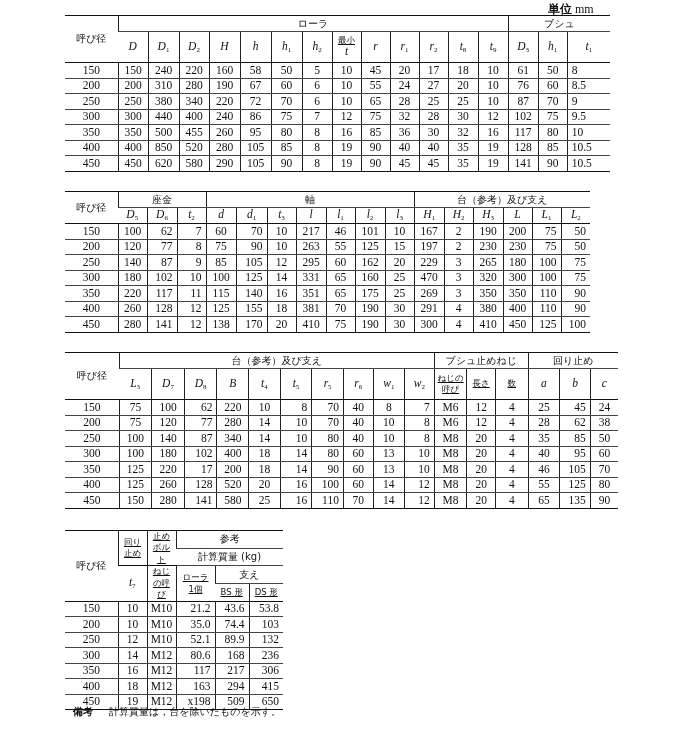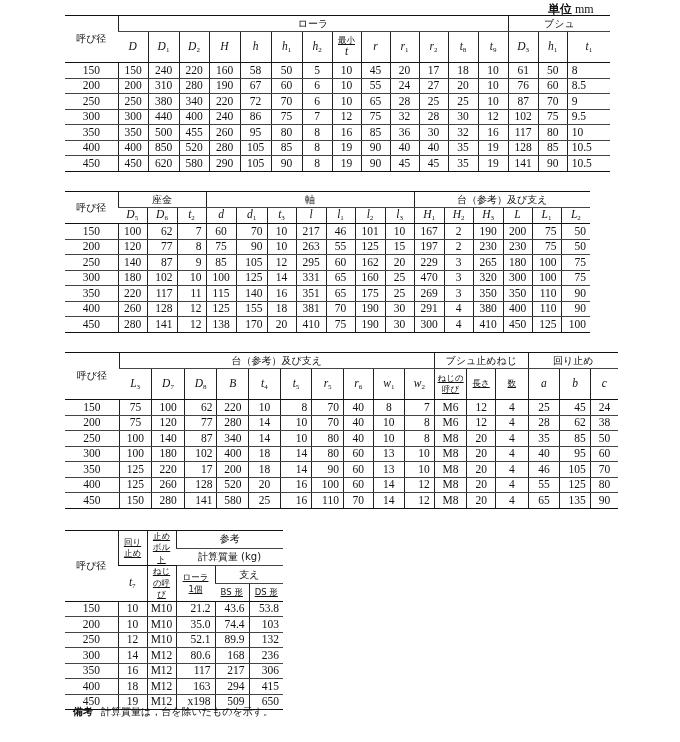--- a/index.html
+++ b/index.html
@@ -29,21 +29,21 @@
   #t2 thead tr { height: 16px; }
   #t2 tbody tr { height: 15.5px; }
   #t3 { left: 65px; top: 352px; width: 553px; }
   #t3 thead tr:nth-child(1) { height: 16px; }
   #t3 thead tr:nth-child(2) { height: 31px; }
   #t3 tbody tr { height: 15.5px; }
   #t4 { left: 65px; top: 530px; width: 218px; }
   #t4 thead tr { height: 15px; }
   #t4 tbody tr { height: 15.5px; }
   .note { position: absolute; left: 73px; top: 705px; font-family: "DejaVu Sans", sans-serif; font-size: 10px; }
-  .note b { margin-right: 8px; }
+  .note b { margin-right: 16px; }
 </style>
 </head>
 <body>
 
 <div class="unit"><span>単位</span> <span class="mm">mm</span></div>
 
 <table id="t1">
   <colgroup>
       <col style="width:53px">
     <col style="width:30px">

